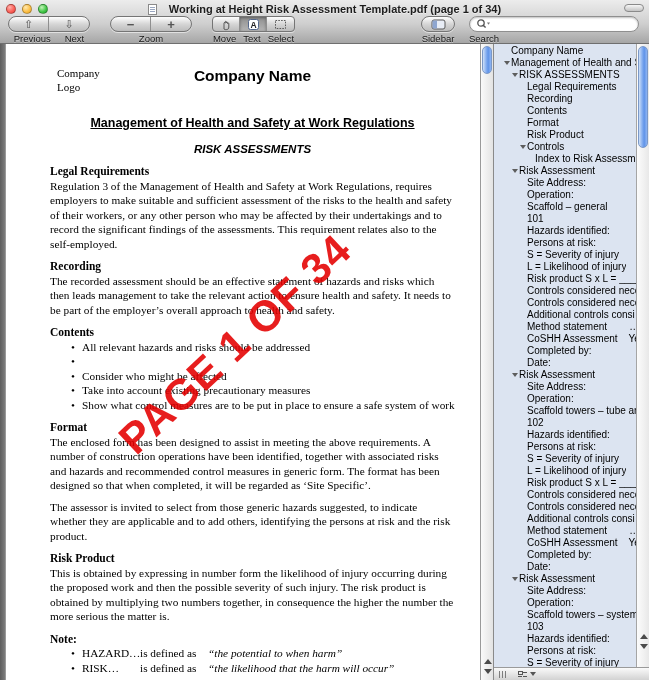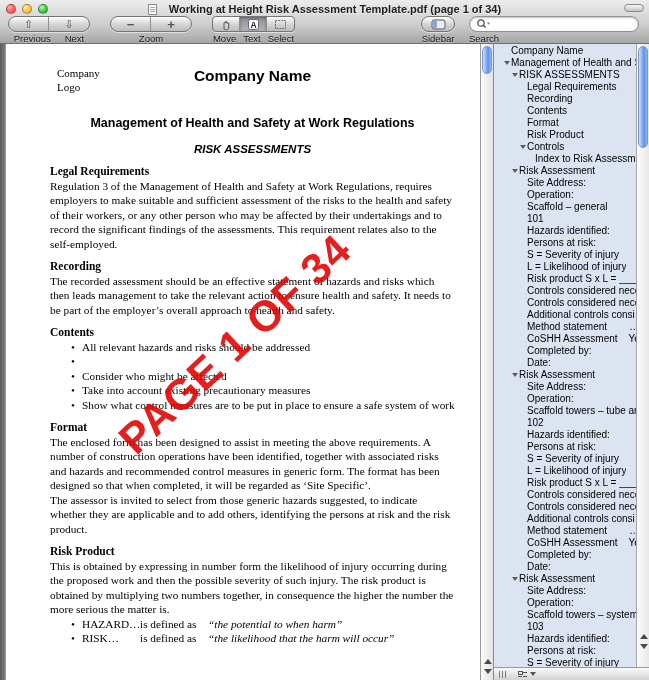--- a/index.html
+++ b/index.html
@@ -56,26 +56,26 @@
   .content{position:absolute;left:0;top:44px;width:649px;height:636px;display:flex;}
 
   
   .doc-area{position:relative;width:493px;height:636px;background:#fff;flex:0 0 auto;}
   .doc-edge{position:absolute;left:0;top:0;width:6px;height:636px;background:linear-gradient(to right,#5d5d5d,#7d7d7d);border-right:1px solid #9a9a9a;}
   .page{position:relative;margin-left:7px;width:473px;height:636px;overflow:hidden;
     font-family:"Liberation Serif",serif;font-size:11.3px;line-height:14.5px;color:#000;
     padding:22px 25px 0 43px;}
   .logo-block{position:absolute;left:50px;top:22px;font-size:11px;line-height:14px;}
   .company-title{text-align:center;font-family:"Liberation Sans",sans-serif;font-weight:bold;font-size:15.5px;line-height:20px;}
-  .doc-heading{text-align:center;font-family:"Liberation Sans",sans-serif;font-weight:bold;font-size:12.5px;margin-top:30px;}
+  .doc-heading{text-align:center;font-family:"Liberation Sans",sans-serif;font-weight:bold;font-size:12.5px;margin-top:30px;text-decoration:underline;}
   .doc-subheading{text-align:center;font-family:"Liberation Sans",sans-serif;font-weight:bold;font-style:italic;font-size:11.5px;margin-top:11px;}
   .doc-body{margin-top:8px;}
   .doc-body h4{font-size:11.5px;font-weight:bold;margin-top:8px;}
   .doc-body p{margin:0;}
-  .doc-body p.para-gap{}
+  .doc-body p.para-gap{margin-top:7px;}
   .bullet-row{display:flex;}
   .bullet-dot{width:18px;text-align:center;flex:0 0 auto;margin-left:14px;}
   .def-row{display:flex;}
   .def-term{width:58px;flex:0 0 auto;}
   .def-mid{width:68px;flex:0 0 auto;}
   .def-text{font-style:italic;}
   .watermark{position:absolute;left:228px;top:300px;transform:translate(-50%,-50%) rotate(-43deg);
     font-family:"Liberation Sans",sans-serif;font-weight:bold;font-size:43px;letter-spacing:1px;
     color:var(--watermark-color);opacity:.88;white-space:nowrap;pointer-events:none;}
 
@@ -245,20 +245,21 @@
             </div>
             <div class="bullet-row">
               <span class="bullet-dot">•</span>
               <span>Show what control measures are to be put in place to ensure a safe system of work</span>
             </div>
             <h4>Format</h4>
             <p>The enclosed form has been designed to assist in meeting the above requirements. A number of construction operations have been identified, together with associated risks and hazards and recommended control measures in generic form. The format has been designed so that when completed, it will be regarded as ‘Site Specific’.</p>
             <p class="para-gap">The assessor is invited to select from those generic hazards suggested, to indicate whether they are applicable and to add others, identifying the persons at risk and the risk product.</p>
             <h4>Risk Product</h4>
             <p>This is obtained by expressing in number form the likelihood of injury occurring during the proposed work and then the possible severity of such injury.  The risk product is obtained by multiplying two numbers together, in consequence the higher the number the more serious the matter is.</p>
+            <h4>Note:</h4>
             <div class="def-row">
               <span class="bullet-dot">•</span>
               <span class="def-term">HAZARD…</span>
               <span class="def-mid">is defined as</span>
               <span class="def-text">“the potential to when harm”</span>
             </div>
             <div class="def-row">
               <span class="bullet-dot">•</span>
               <span class="def-term">RISK…</span>
               <span class="def-mid">is defined as</span>

